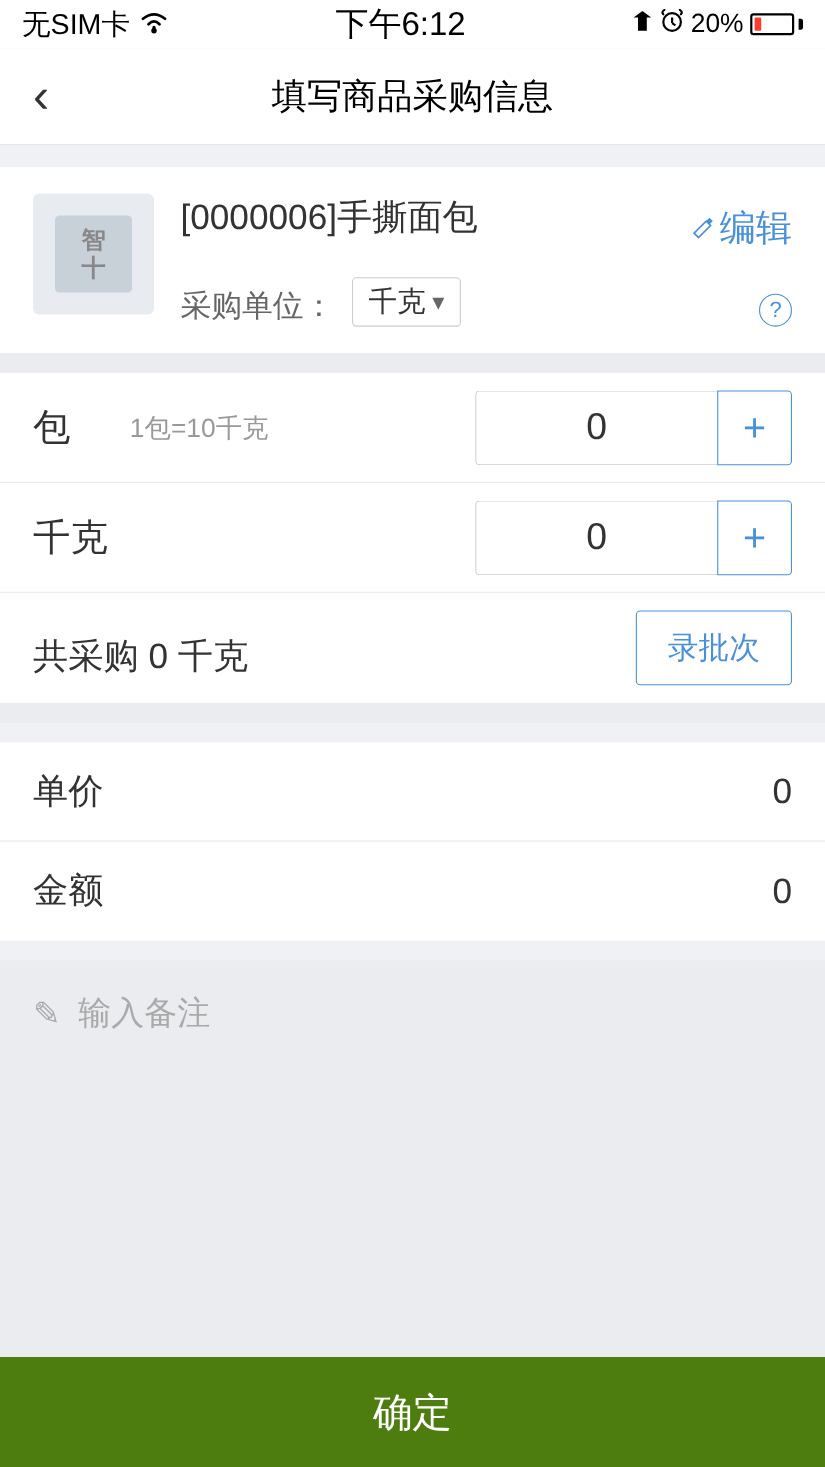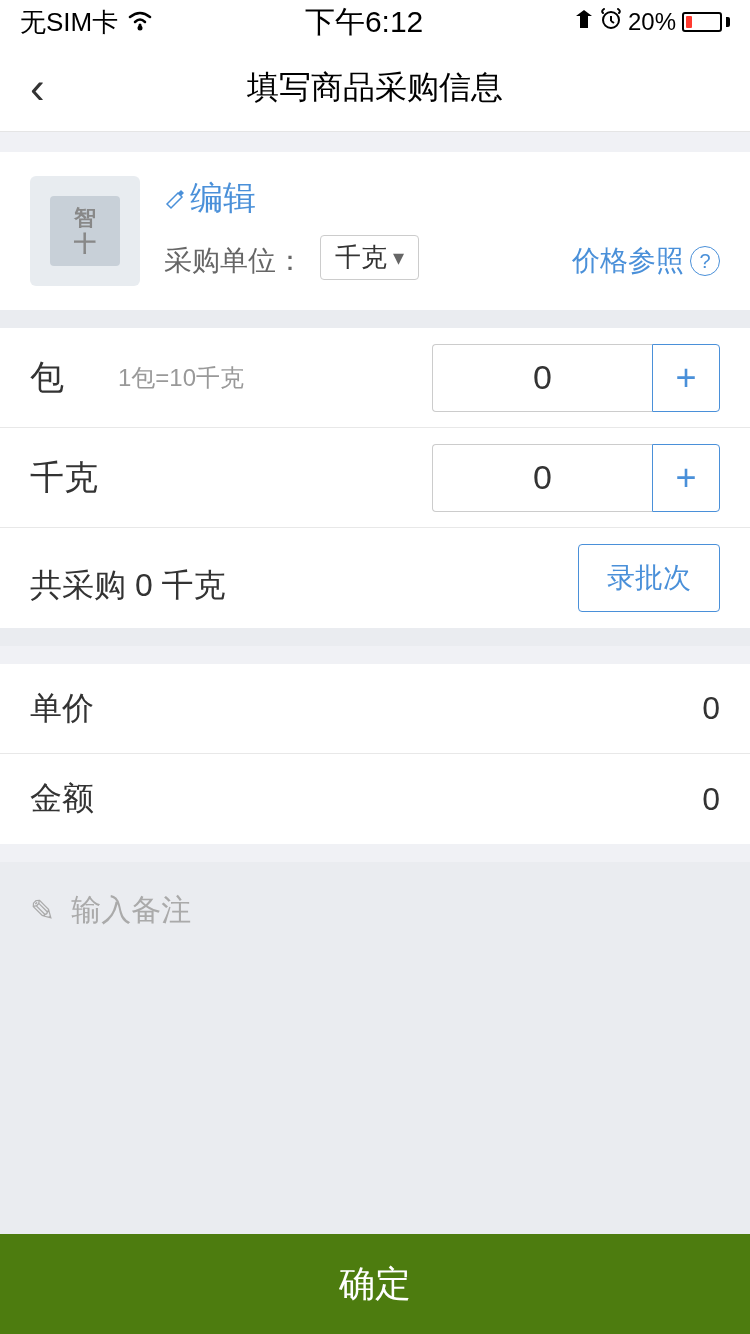--- a/index.html
+++ b/index.html
@@ -352,36 +352,36 @@
 
 <div class="product-card">
   <div class="product-thumb">
     <div class="product-thumb-inner">
       <span>智</span>
       <span>十</span>
     </div>
   </div>
   <div class="product-info">
     <div class="product-top-row">
+      <span class="product-name">[0000006]手撕面包</span>
       <span class="edit-btn">
         <svg width="22" height="22" viewBox="0 0 22 22" style="display:inline-block;vertical-align:middle">
           <path d="M3 16 L14 5 L18 9 L7 20 Z" stroke="#4a90d9" stroke-width="1.5" fill="none"></path>
           <path d="M14 5 L17 2 L20 5 L17 8 Z" fill="#4a90d9"></path>
         </svg>
         <span>编辑</span>
       </span>
     </div>
     <div class="product-unit-row">
       <span>采购单位：</span>
       <span class="unit-selector">
         <span>千克</span>
         <span class="unit-dropdown-arrow">▾</span>
       </span>
       <span class="price-ref-btn">
-        <span>价格参照</span>
         <span class="price-ref-circle">?</span>
       </span>
     </div>
   </div>
 </div>
 
 <div class="section-divider"></div>
 
 <div class="quantity-section">
 

